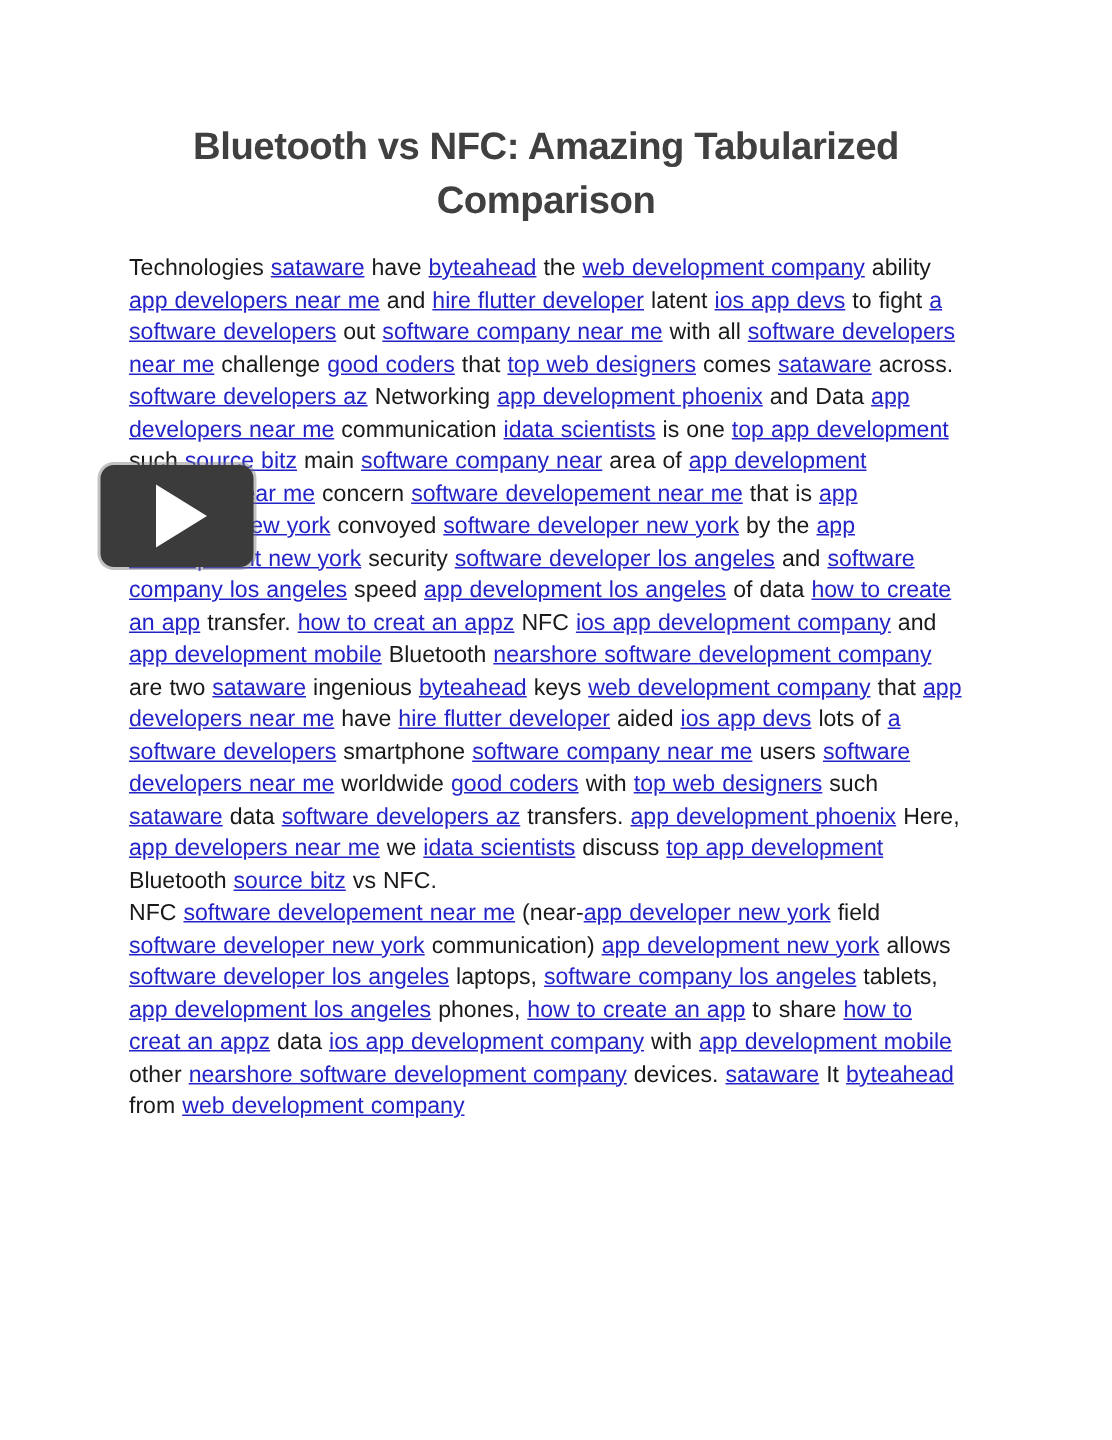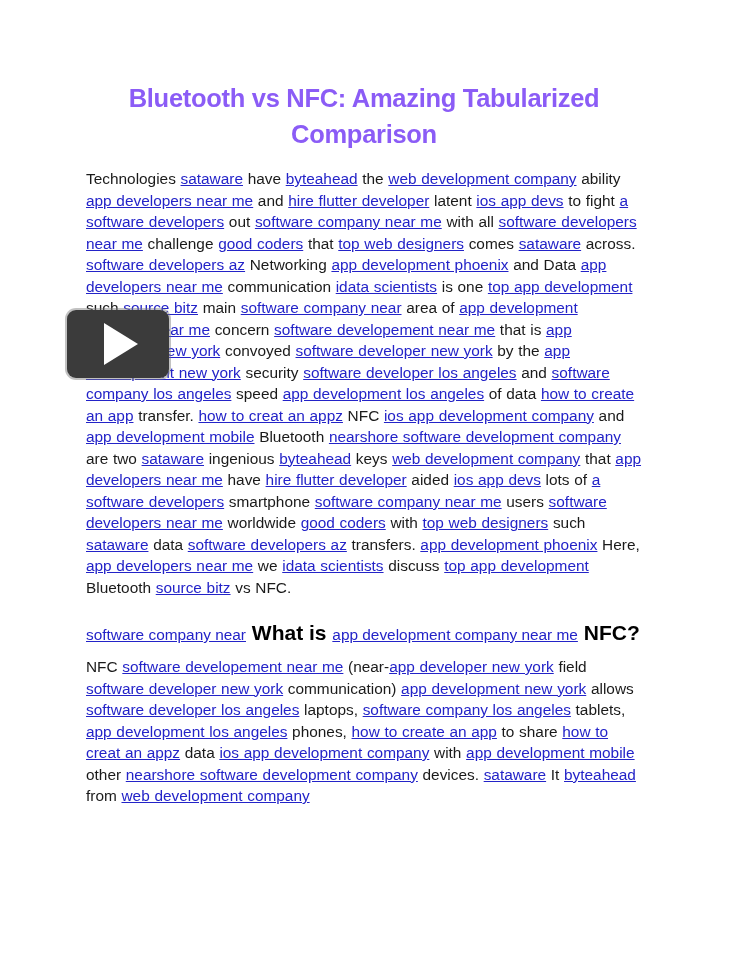--- a/index.html
+++ b/index.html
@@ -27,21 +27,21 @@
     top: 80px;
     width: 556px;
   }
   h1.doc-title {
     font-size: 25.5px;
     line-height: 36px;
     font-weight: bold;
     text-align: center;
     margin: 0 0 16px 0;
     letter-spacing: -0.3px;
-    color: #8b5cf6;
+    color: #404040;
   }
   p.para {
     font-size: 15.4px;
     line-height: 21.5px;
     margin: 0 0 0 0;
     text-align: left;
     word-spacing: 0.4px;
     color: #1a1a1a;
   }
   a.lnk {
@@ -88,21 +88,20 @@
 <body>
 
 <div class="page">
 
   <div class="content">
 
     <h1 class="doc-title">Bluetooth vs NFC: Amazing Tabularized Comparison</h1>
 
     <p class="para"><span>Technologies </span><a class="lnk">sataware</a><span> have </span><a class="lnk">byteahead</a><span> the </span><a class="lnk">web development company</a><span> ability </span><a class="lnk">app developers near me</a><span> and </span><a class="lnk">hire flutter developer</a><span> latent </span><a class="lnk">ios app devs</a><span> to fight </span><a class="lnk">a software developers</a><span> out </span><a class="lnk">software company near me</a><span> with all </span><a class="lnk">software developers near me</a><span> challenge </span><a class="lnk">good coders</a><span> that </span><a class="lnk">top web designers</a><span> comes </span><a class="lnk">sataware</a><span> across. </span><a class="lnk">software developers az</a><span> Networking </span><a class="lnk">app development phoenix</a><span> and Data </span><a class="lnk">app developers near me</a><span> communication </span><a class="lnk">idata scientists</a><span> is one </span><a class="lnk">top app development</a><span> such </span><a class="lnk">source bitz</a><span> main </span><a class="lnk">software company near</a><span> area of </span><a class="lnk">app development company near me</a><span> concern </span><a class="lnk">software developement near me</a><span> that is </span><a class="lnk">app developer new york</a><span> convoyed </span><a class="lnk">software developer new york</a><span> by the </span><a class="lnk">app development new york</a><span> security </span><a class="lnk">software developer los angeles</a><span> and </span><a class="lnk">software company los angeles</a><span> speed </span><a class="lnk">app development los angeles</a><span> of data </span><a class="lnk">how to create an app</a><span> transfer. </span><a class="lnk">how to creat an appz</a><span> NFC </span><a class="lnk">ios app development company</a><span> and </span><a class="lnk">app development mobile</a><span> Bluetooth </span><a class="lnk">nearshore software development company</a><span> are two </span><a class="lnk">sataware</a><span> ingenious </span><a class="lnk">byteahead</a><span> keys </span><a class="lnk">web development company</a><span> that </span><a class="lnk">app developers near me</a><span> have </span><a class="lnk">hire flutter developer</a><span> aided </span><a class="lnk">ios app devs</a><span> lots of </span><a class="lnk">a software developers</a><span> smartphone </span><a class="lnk">software company near me</a><span> users </span><a class="lnk">software developers near me</a><span> worldwide </span><a class="lnk">good coders</a><span> with </span><a class="lnk">top web designers</a><span> such </span><a class="lnk">sataware</a><span> data </span><a class="lnk">software developers az</a><span> transfers. </span><a class="lnk">app development phoenix</a><span> Here, </span><a class="lnk">app developers near me</a><span> we </span><a class="lnk">idata scientists</a><span> discuss </span><a class="lnk">top app development</a><span> Bluetooth </span><a class="lnk">source bitz</a><span> vs NFC.</span></p>
 
-    <h2 class="sub-head"><a class="lnk">software company near</a> <span>What is</span> <a class="lnk">app development company near me</a> <span>NFC?</span></h2>
 
     <p class="para"><span>NFC </span><a class="lnk">software developement near me</a><span> (near-</span><a class="lnk">app developer new york</a><span> field </span><a class="lnk">software developer new york</a><span> communication) </span><a class="lnk">app development new york</a><span> allows </span><a class="lnk">software developer los angeles</a><span> laptops, </span><a class="lnk">software company los angeles</a><span> tablets, </span><a class="lnk">app development los angeles</a><span> phones, </span><a class="lnk">how to create an app</a><span> to share </span><a class="lnk">how to creat an appz</a><span> data </span><a class="lnk">ios app development company</a><span> with </span><a class="lnk">app development mobile</a><span> other </span><a class="lnk">nearshore software development company</a><span> devices. </span><a class="lnk">sataware</a><span> It </span><a class="lnk">byteahead</a><span> from </span><a class="lnk">web development company</a></p>
 
   </div>
 
   <div class="play-overlay">
     <div class="tri"></div>
   </div>
 
 </div>

